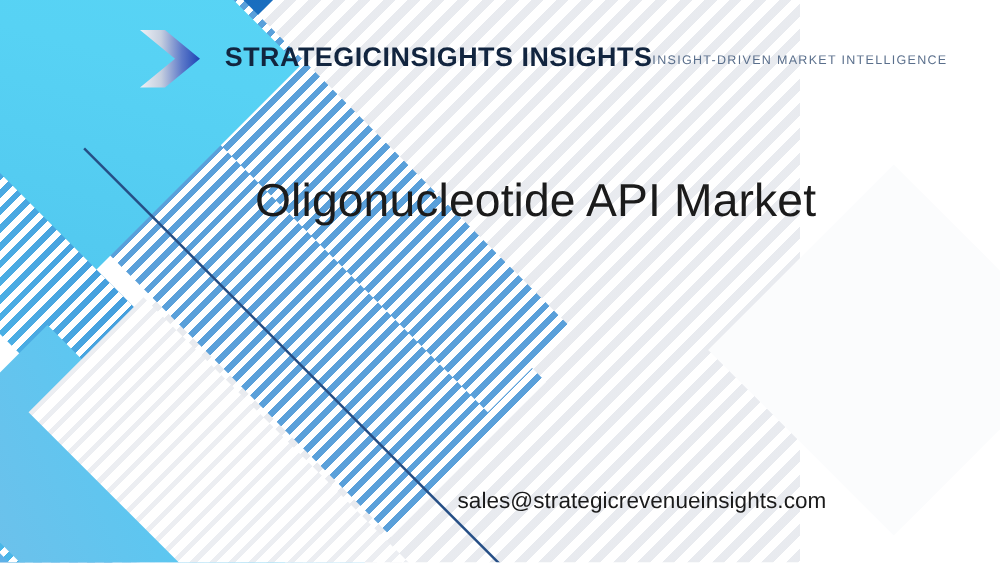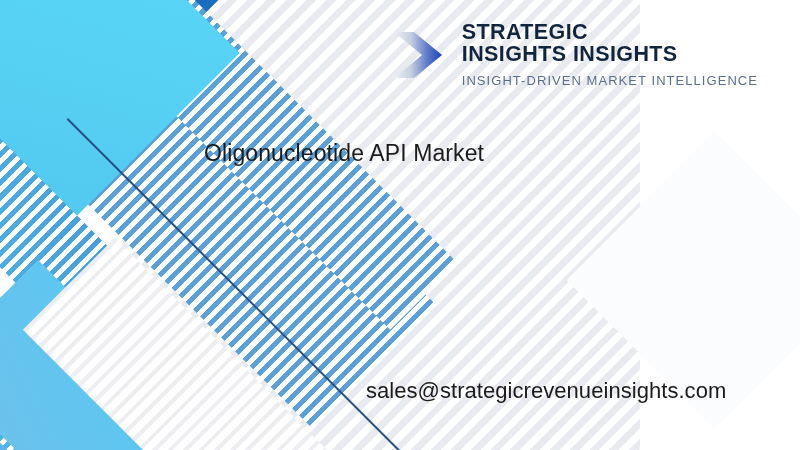--- a/index.html
+++ b/index.html
@@ -213,57 +213,57 @@
   
   #logo {
     position: absolute;
     right: 42px;
     top: 22px;
     display: flex;
     align-items: center;
     gap: 12px;
   }
   #logo-mark { width: 58px; height: 50px; flex: 0 0 auto; }
-  #logo-text { display: flex; flex-direction: column; }
+  #logo-text { display: flex; flex-direction: row; }
   .logo-line {
     font-family: "Liberation Sans", sans-serif;
     font-weight: bold;
     font-size: 21.5px;
     letter-spacing: 0.4px;
     line-height: 1.02;
     color: #12253f;
     white-space: nowrap;
   }
   .logo-tag {
     margin-top: 7px;
     font-family: "Liberation Sans", sans-serif;
-    font-size: 13px;
+    font-size: 10px;
     letter-spacing: 1.05px;
     color: #5a6f8c;
     white-space: nowrap;
   }
 
   
   #title {
     position: absolute;
     left: 204px;
     top: 140px;
     font-family: "Liberation Sans", sans-serif;
-    font-size: 23px;
+    font-size: 37px;
     color: #1b1b1b;
     letter-spacing: 0.1px;
     white-space: nowrap;
   }
 
   #email {
     position: absolute;
     left: 366px;
-    top: 378px;
-    font-family: "Liberation Sans", sans-serif;
-    font-size: 22px;
+    top: 390px;
+    font-family: "Liberation Sans", sans-serif;
+    font-size: 18px;
     color: #1b1b1b;
     letter-spacing: 0.05px;
     white-space: nowrap;
   }
 </style>
 </head>
 <body>
 
 <div id="slide">
 

